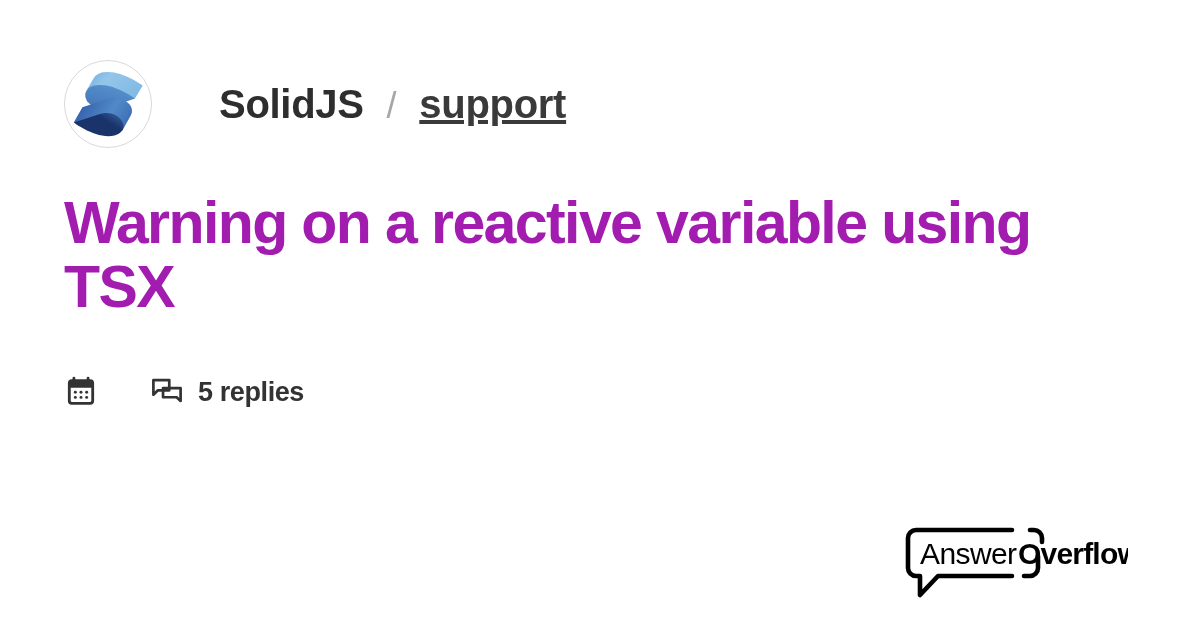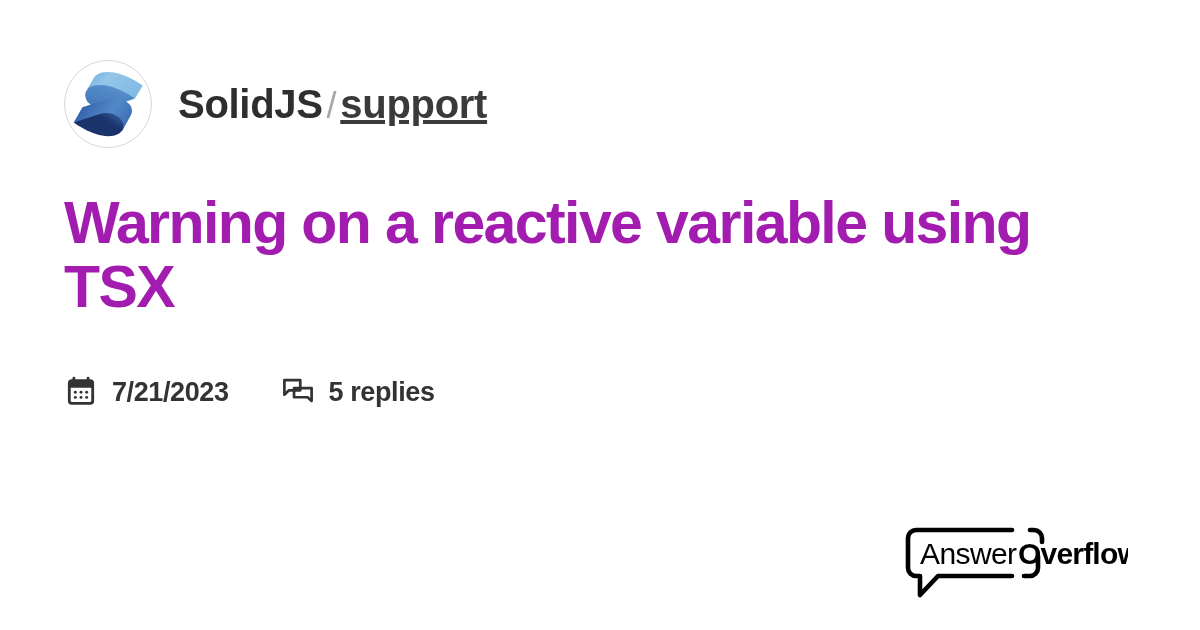--- a/index.html
+++ b/index.html
@@ -44,25 +44,26 @@
     align-items: center;
     justify-content: center;
     overflow: hidden;
   }
 
   .avatar svg { display: block; }
 
   .breadcrumb {
     display: flex;
     align-items: baseline;
-    gap: 4px;
+    gap: 23px;
     font-size: 40px;
     font-weight: 700;
     letter-spacing: -0.3px;
     white-space: nowrap;
+    margin-left: 41px;
   }
 
   .crumb-server { color: #2e2e2e; }
   .crumb-sep {
     color: #a7a7a7;
     font-weight: 400;
     font-size: 36px;
   }
   .crumb-channel { color: #3a3a3a; text-decoration: underline; }
 
@@ -177,21 +178,20 @@
         <svg class="meta-icon" viewBox="0 0 24 24" xmlns="http://www.w3.org/2000/svg" aria-hidden="true">
           <path fill="#333333" d="M7 1.25a1 1 0 011 1V3h8v-.75a1 1 0 112 0V3h.5A2.75 2.75 0 0121.25 5.75v12.5A2.75 2.75 0 0118.5 21h-13a2.75 2.75 0 01-2.75-2.75V5.75A2.75 2.75 0 015.5 3H6v-.75a1 1 0 011-1zM4.75 9v9.25c0 .41.34.75.75.75h13c.41 0 .75-.34.75-.75V9H4.75z"></path>
           <circle fill="#333333" cx="8" cy="12.2" r="1.05"></circle>
           <circle fill="#333333" cx="12" cy="12.2" r="1.05"></circle>
           <circle fill="#333333" cx="16" cy="12.2" r="1.05"></circle>
           <circle fill="#333333" cx="8" cy="15.8" r="1.05"></circle>
           <circle fill="#333333" cx="12" cy="15.8" r="1.05"></circle>
           <circle fill="#333333" cx="16" cy="15.8" r="1.05"></circle>
         </svg>
       </span>
-      <span class="meta-text">7/21/2023</span>
     </div>
 
     <div class="meta-item">
       <span class="meta-icon">
         <svg class="meta-icon" viewBox="0 0 24 24" fill="none" stroke="#333333" stroke-width="1.9" stroke-linecap="round" stroke-linejoin="round" xmlns="http://www.w3.org/2000/svg" aria-hidden="true">
           <path d="M2.4 3.6h11.2v7.2H5.6L2.4 13.9V3.6z"></path>
           <path d="M21.6 9.2v9.1l-2.8-2.6H9.2V9.2h12.4z"></path>
         </svg>
       </span>
       <span class="meta-text">5 replies</span>

